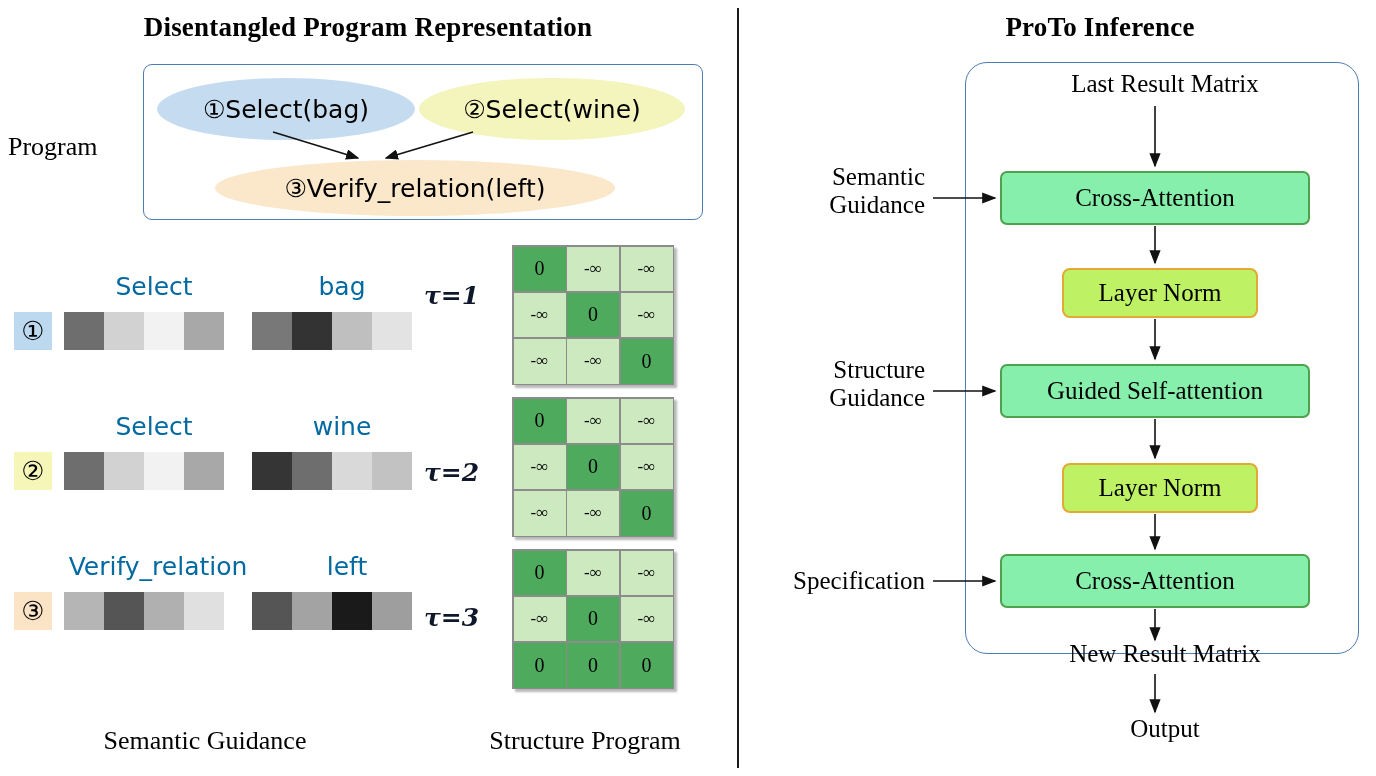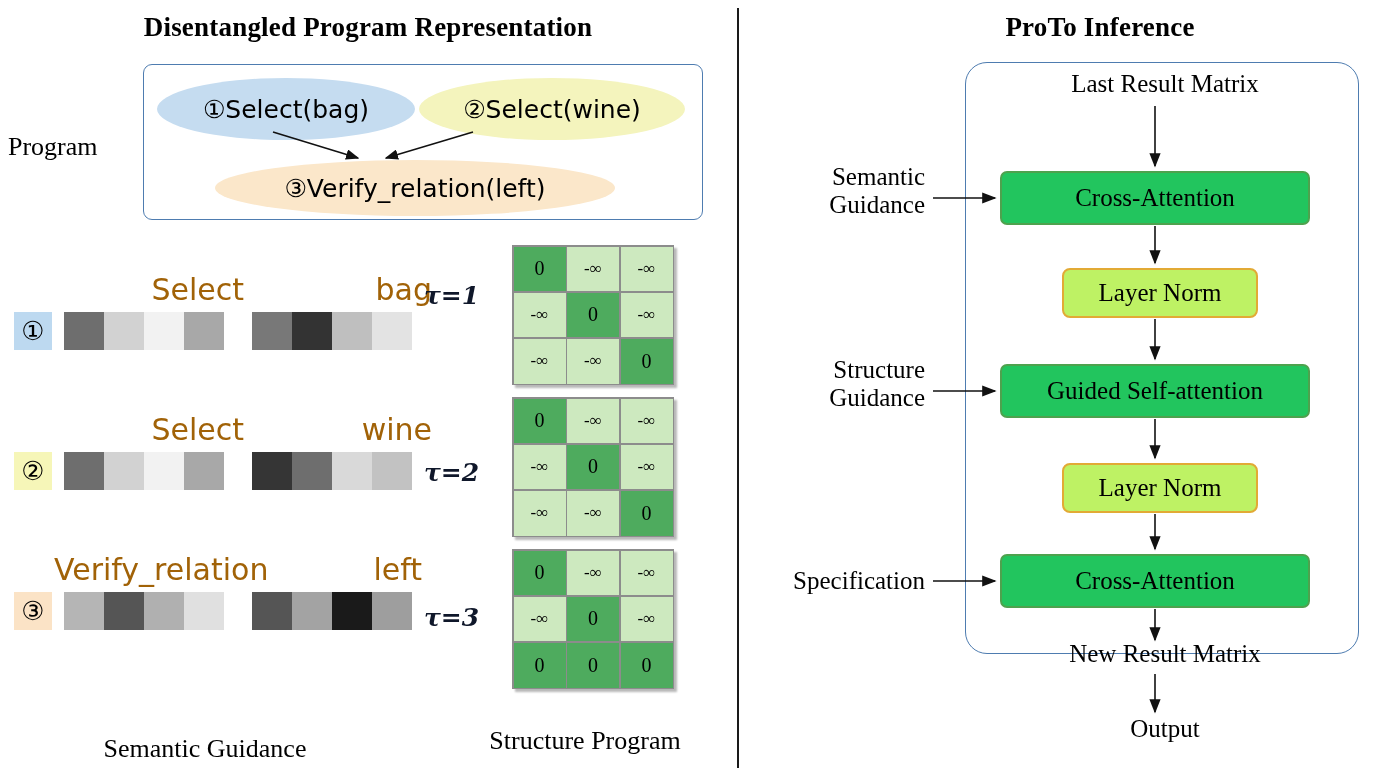--- a/index.html
+++ b/index.html
@@ -59,21 +59,21 @@
   #sem-row-2{top:552px;}
 
   .sem-idx{
     position:absolute;left:14px;top:40px;width:38px;height:38px;
     display:flex;align-items:center;justify-content:center;
     font-family:"DejaVu Sans", sans-serif;font-size:26px;color:#000;
   }
   .sem-head{
     position:absolute;
     font-family:"DejaVu Sans", sans-serif;
-    font-size:30px;color:#a16207;text-align:right;white-space:nowrap;
+    font-size:25px;color:#0369a1;text-align:center;white-space:nowrap;
   }
   #sem-row-0 .head-a,#sem-row-1 .head-a,#sem-row-2 .head-a{left:64px;top:0px;width:180px;}
   #sem-row-0 .head-b,#sem-row-1 .head-b,#sem-row-2 .head-b{left:252px;top:0px;width:180px;}
   #sem-row-2 .head-a{left:54px;width:208px;}
   #sem-row-2 .head-b{left:272px;width:150px;}
 
   .bar{position:absolute;top:40px;height:38px;display:flex;}
   .bar .cell{height:38px;}
   #sem-row-0 .bar-a,#sem-row-1 .bar-a{left:64px;width:160px;}
   #sem-row-0 .bar-b,#sem-row-1 .bar-b{left:252px;width:160px;}
@@ -107,42 +107,42 @@
     font-size:17px;color:#000;
   }
   .mcell.zero{background:#4eab5e;font-size:20px;}
   .mcell.neg{background:#cde9bf;}
 
   
   .caption{
     position:absolute;top:726px;font-size:26px;color:#000;
     text-align:center;white-space:nowrap;
   }
-  #cap-sem{left:40px;width:330px;margin-top:8px;}
+  #cap-sem{left:40px;width:330px;}
   #cap-str{left:420px;width:330px;}
 
   
   .proto-box{
     position:absolute;left:965px;top:62px;width:394px;height:592px;
     border:1.5px solid #4e7cb0;border-radius:22px;background:#fff;
     box-sizing:border-box;
   }
   .io-text{
     position:absolute;font-size:25px;color:#000;text-align:center;white-space:nowrap;
   }
   #txt-last{left:1000px;top:70px;width:330px;}
   #txt-new{left:1000px;top:640px;width:330px;}
   #txt-output{left:1000px;top:715px;width:330px;}
 
   .blk{
     position:absolute;left:1000px;
     display:flex;align-items:center;justify-content:center;
     font-size:25px;color:#000;box-sizing:border-box;white-space:nowrap;
   }
-  .blk.green{width:310px;height:54px;background:#22c55e;border:2.2px solid #4ea24e;border-radius:7px;}
+  .blk.green{width:310px;height:54px;background:#86efac;border:2.2px solid #4ea24e;border-radius:7px;}
   .blk.yellow{width:196px;height:50px;left:1062px;background:#bef264;border:2.2px solid #e2aa35;border-radius:8px;}
   #blk-0{top:171px;}
   #blk-1{top:268px;}
   #blk-2{top:364px;}
   #blk-3{top:463px;}
   #blk-4{top:554px;}
 
   .side-label{
     position:absolute;font-size:25px;color:#000;text-align:right;white-space:nowrap;line-height:1.12;
   }

